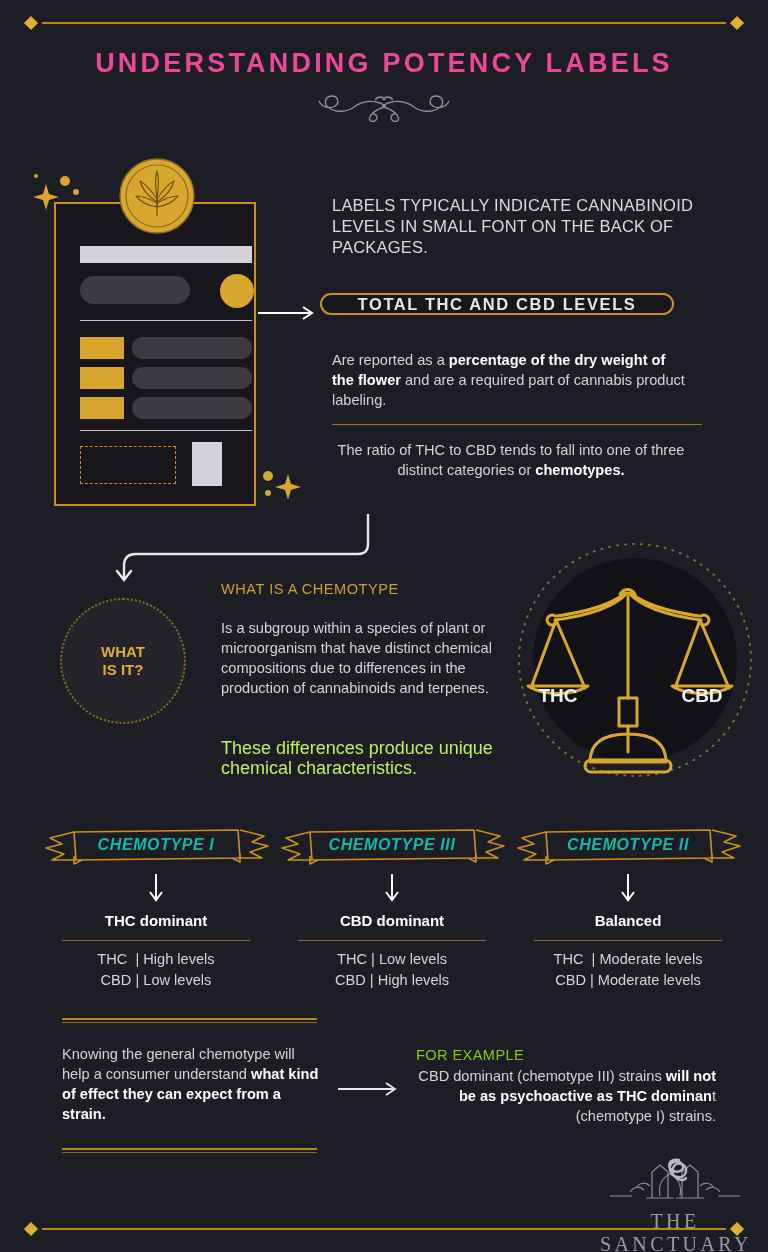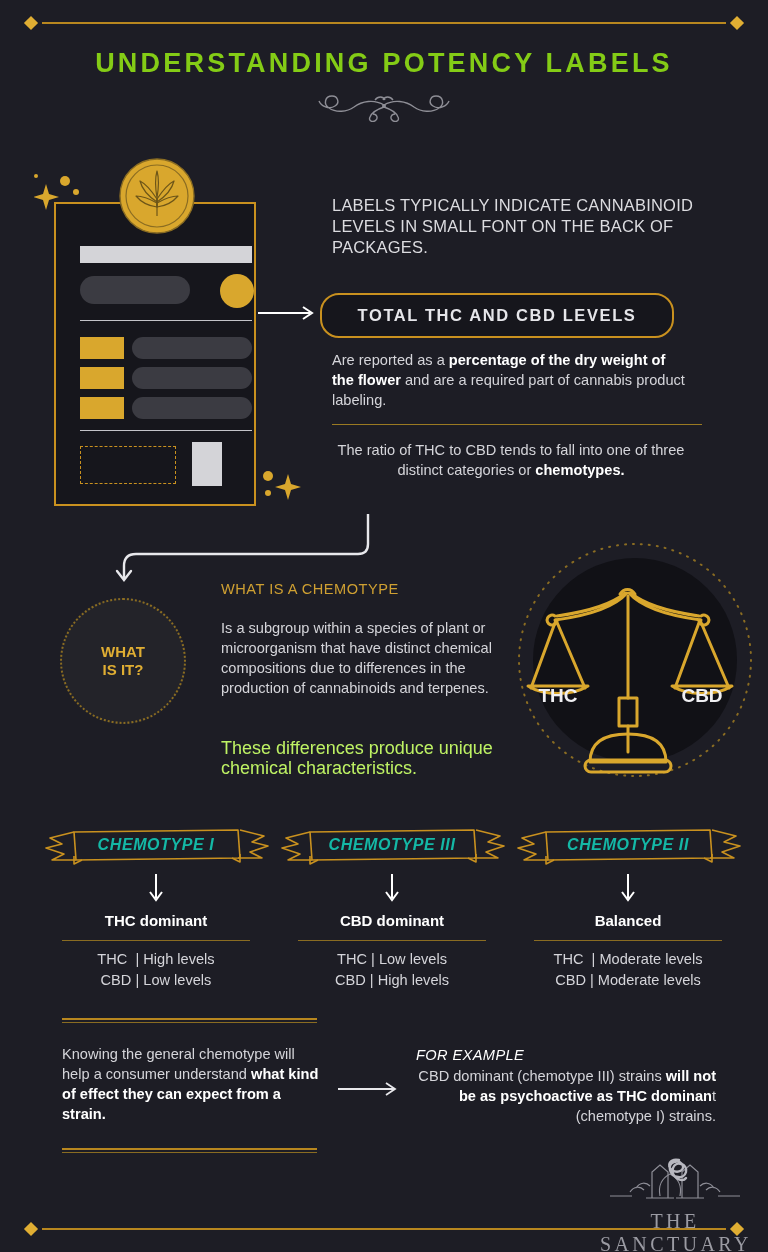--- a/index.html
+++ b/index.html
@@ -21,21 +21,21 @@
   }
   .rule-line { flex: 1 1 auto; height: 2px; background: #b8871f; margin: 0 6px; }
   .rule-row.top .diamond:first-child { margin-left: 26px; }
   .rule-row.top .diamond:last-child { margin-right: 26px; }
   .rule-row.bottom .diamond:first-child { margin-left: 26px; }
   .rule-row.bottom .diamond:last-child { margin-right: 26px; }
 
   
   .title {
     position: absolute; top: 48px; left: 0; width: 768px; text-align: center;
-    color: #84cc16; font-size: 27px; font-weight: bold; letter-spacing: 3.2px;
+    color: #ec4899; font-size: 27px; font-weight: bold; letter-spacing: 3.2px;
   }
   .flourish { position: absolute; top: 90px; left: 50%; transform: translateX(-50%); }
 
   
   .label-card {
     position: absolute; left: 54px; top: 202px; width: 202px; height: 304px;
     border: 2px solid #c9911f; background: #16161c;
   }
   .coin { position: absolute; left: 119px; top: 158px; width: 76px; height: 76px; }
   .lb-bar { position: absolute; left: 24px; top: 42px; width: 172px; height: 17px; background: #d4d4d8; }
@@ -49,21 +49,21 @@
 
   .sparkle { position: absolute; }
 
   
   .intro {
     position: absolute; left: 332px; top: 195px; width: 370px;
     color: #dcdce0; font-size: 16.5px; line-height: 21px; letter-spacing: .2px;
   }
   .arrow-to-pill { position: absolute; left: 258px; top: 305px; }
   .pill {
-    position: absolute; left: 320px; top: 293px; width: 354px; height: 45px;
+    position: absolute; left: 320px; top: 293px; width: 354px; height: 22px;
     border: 2px solid #c9911f; border-radius: 19px;
     display: flex; align-items: center; justify-content: center;
     color: #e6e6ea; font-size: 16.5px; font-weight: bold; letter-spacing: 1.6px;
     background: #16161c;
   }
   .para { position: absolute; left: 332px; width: 358px; color: #d5d5da; font-size: 14.6px; line-height: 20px; }
   .para b { color: #ffffff; }
   .para.p1 { top: 350px; }
   .para.p2 { top: 440px; text-align: center; }
   .gold-hr { position: absolute; left: 332px; top: 424px; width: 370px; height: 1px; background: #9a7a22; }
@@ -105,21 +105,21 @@
   
   .dbl-rule { position: absolute; left: 62px; width: 255px; }
   .dbl-rule .l1 { height: 2px; background: #b8871f; }
   .dbl-rule .l2 { height: 1px; background: #8a6c22; margin-top: 2px; }
   .bottom-left {
     position: absolute; left: 62px; top: 1044px; width: 258px; text-align: left;
     color: #d5d5da; font-size: 14.6px; line-height: 20px;
   }
   .bottom-left b { color: #ffffff; }
   .bottom-arrow { position: absolute; left: 338px; top: 1081px; }
-  .for-example { position: absolute; left: 416px; top: 1047px; color: #ffffff; font-size: 14.6px; letter-spacing: .4px; font-style: italic; }
+  .for-example { position: absolute; left: 416px; top: 1047px; color: #84cc16; font-size: 14.6px; letter-spacing: .4px; }
   .bottom-right { position: absolute; left: 416px; top: 1066px; width: 300px; color: #d5d5da; font-size: 14.6px; line-height: 20px; text-align: right; }
   .bottom-right b { color: #ffffff; }
 
   
   .logo { position: absolute; left: 600px; top: 1152px; width: 150px; text-align: center; }
   .logo-name { color: #9b9ba3; font-size: 20px; letter-spacing: 3.4px; font-family: "Liberation Serif", serif; margin-top: 2px; }
   .logo-sub { color: #76767e; font-size: 6.4px; letter-spacing: 2px; margin-top: 3px; }
 </style>
 </head>
 <body>

